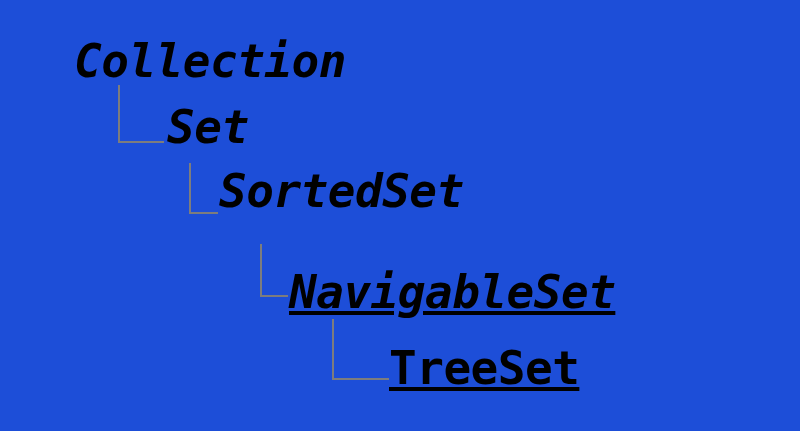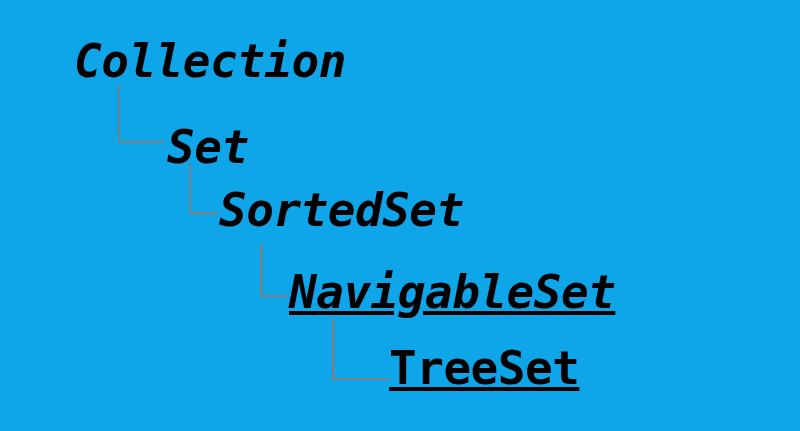--- a/index.html
+++ b/index.html
@@ -62,21 +62,21 @@
     font-style: italic;
   }
 
   .node-label.is-roman {
     font-style: normal;
   }
 </style>
 </head>
 <body>
 
-<div id="diagram-canvas" style="background: #0ea5e9;">
+<div id="diagram-canvas" style="background: #1d4ed8;">
 
   <div class="connector" style="left: 118px; top: 85px; width: 46px; height: 58px;">
     <div class="stem" style="background: rgb(125, 125, 125);"></div>
     <div class="arm" style="background: rgb(125, 125, 125);"></div>
   </div>
 
   <div class="connector" style="left: 189px; top: 163px; width: 29px; height: 51px;">
     <div class="stem" style="background: rgb(125, 125, 125);"></div>
     <div class="arm" style="background: rgb(125, 125, 125);"></div>
   </div>
@@ -86,21 +86,21 @@
     <div class="arm" style="background: rgb(125, 125, 125);"></div>
   </div>
 
   <div class="connector" style="left: 332px; top: 319px; width: 57px; height: 61px;">
     <div class="stem" style="background: rgb(125, 125, 125);"></div>
     <div class="arm" style="background: rgb(125, 125, 125);"></div>
   </div>
 
   <div class="node-label is-italic" style="left: 74px; top: 38px; color: rgb(0, 0, 0);">Collection</div>
 
-  <div class="node-label is-italic" style="left: 167px; top: 104px; color: rgb(0, 0, 0); margin-top: 20px;">Set</div>
+  <div class="node-label is-italic" style="left: 167px; top: 104px; color: rgb(0, 0, 0);">Set</div>
 
-  <div class="node-label is-italic" style="left: 219px; top: 187px; color: rgb(0, 0, 0);">SortedSet</div>
+  <div class="node-label is-italic" style="left: 219px; top: 168px; color: rgb(0, 0, 0);">SortedSet</div>
 
   <div class="node-label is-italic" style="left: 289px; top: 269px; color: rgb(0, 0, 0); text-decoration: underline;">NavigableSet</div>
 
   <div class="node-label is-roman" style="left: 389px; top: 345px; color: rgb(0, 0, 0); text-decoration: underline;">TreeSet</div>
 
 </div>
 
 </body></html>

